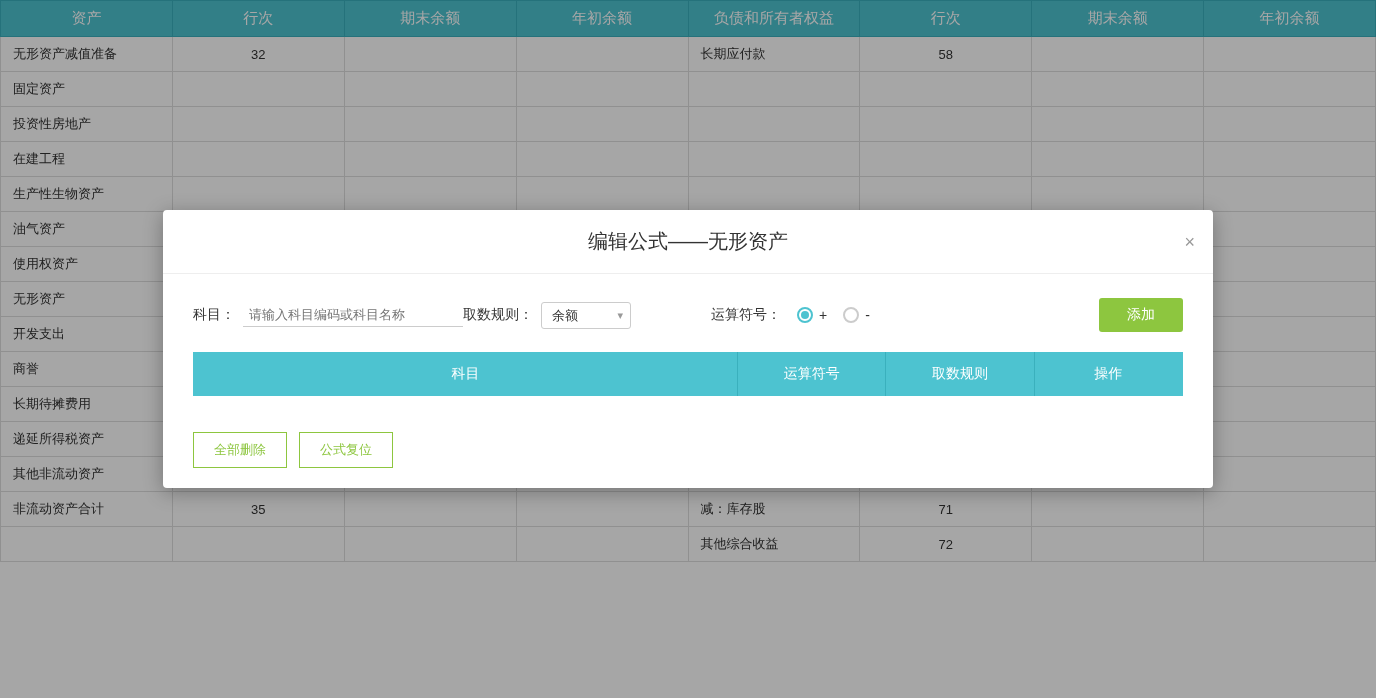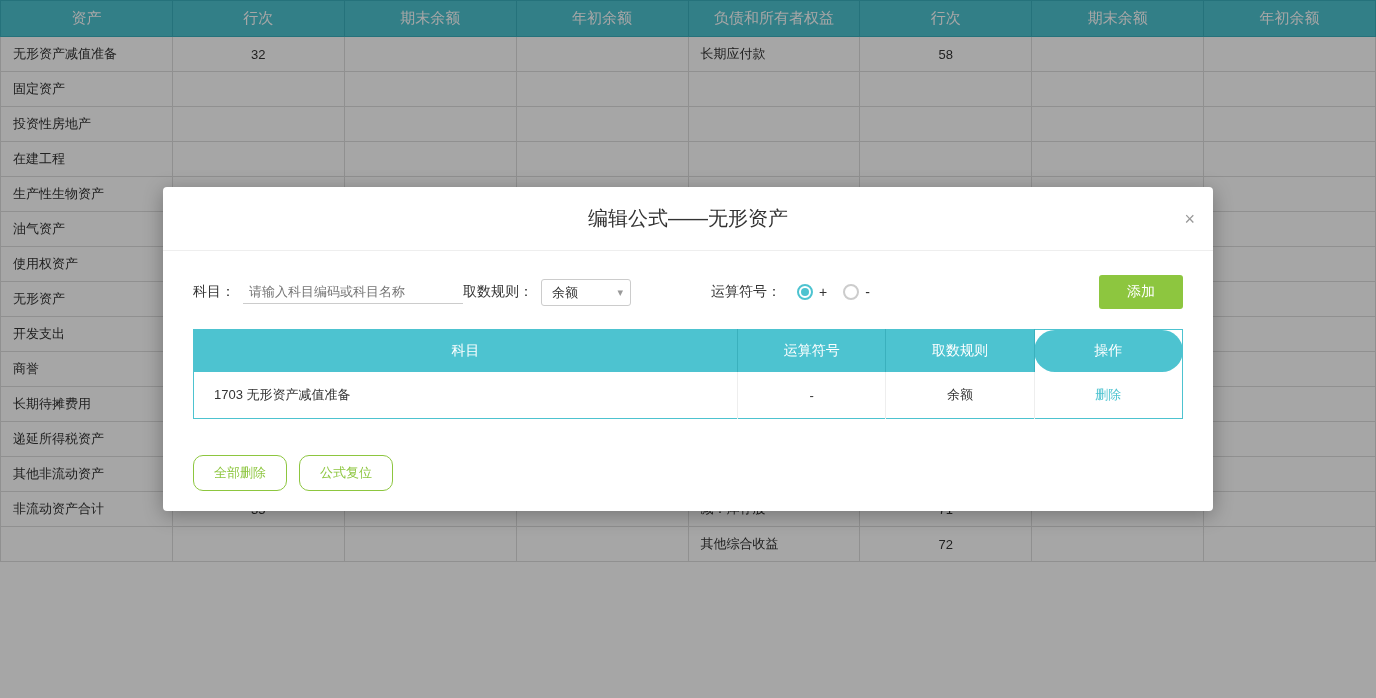--- a/index.html
+++ b/index.html
@@ -244,21 +244,20 @@
       color: #fff;
       text-align: center;
       padding: 12px 0;
       font-weight: normal;
       font-size: 14px;
       border-right: 1px solid #3ab0bd;
     }
 
     .data-table thead tr th:last-child {
       border-right: none;
-      border-radius: 21px;
     }
 
     .data-table tbody tr td {
       padding: 14px 16px;
       border-bottom: 1px solid #eee;
       border-right: 1px solid #eee;
       text-align: center;
       font-size: 13px;
       color: #333;
     }
@@ -297,21 +296,21 @@
 
     .footer-btns {
       display: flex;
       gap: 12px;
     }
 
     .footer-btn {
       background: #fff;
       border: 1px solid #8dc63f;
       color: #8dc63f;
-      border-radius: 10px;
+      border-radius: 0;
       padding: 8px 20px;
       font-size: 13px;
       cursor: pointer;
       white-space: nowrap;
     }
   </style>
 </head>
 <body>
 
 <div class="bg-table-wrap">
@@ -528,26 +527,20 @@
     <table class="data-table">
       <thead>
         <tr>
           <th style="width:55%">科目</th>
           <th style="width:15%">运算符号</th>
           <th style="width:15%">取数规则</th>
           <th style="width:15%">操作</th>
         </tr>
       </thead>
       <tbody id="formula-table-body">
-          <tr>
-            <td>1703 无形资产减值准备</td>
-            <td>-</td>
-            <td>余额</td>
-            <td><a class="delete-link" href="#">删除</a></td>
-          </tr>
         </tbody>
     </table>
   </div>
 
   <div class="modal-footer">
     <div class="footer-btns">
       <button class="footer-btn">全部删除</button>
       <button class="footer-btn">公式复位</button>
     </div>
   </div>

